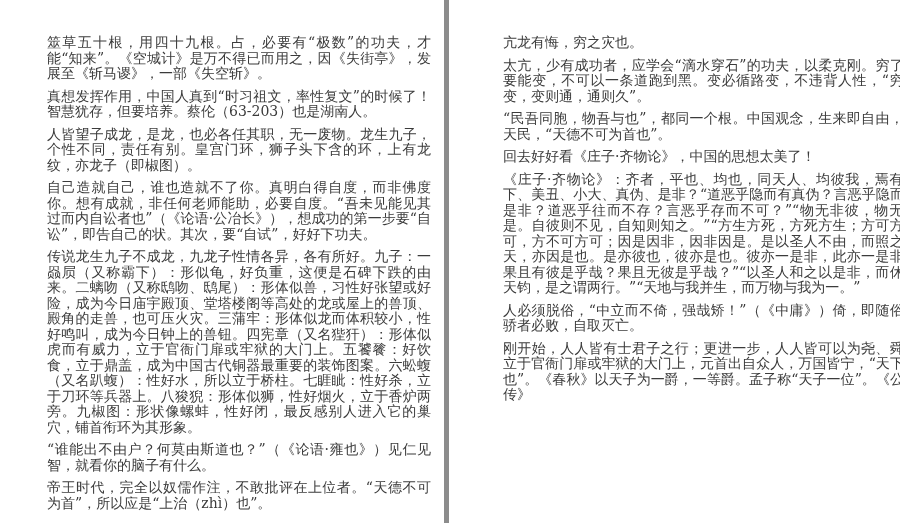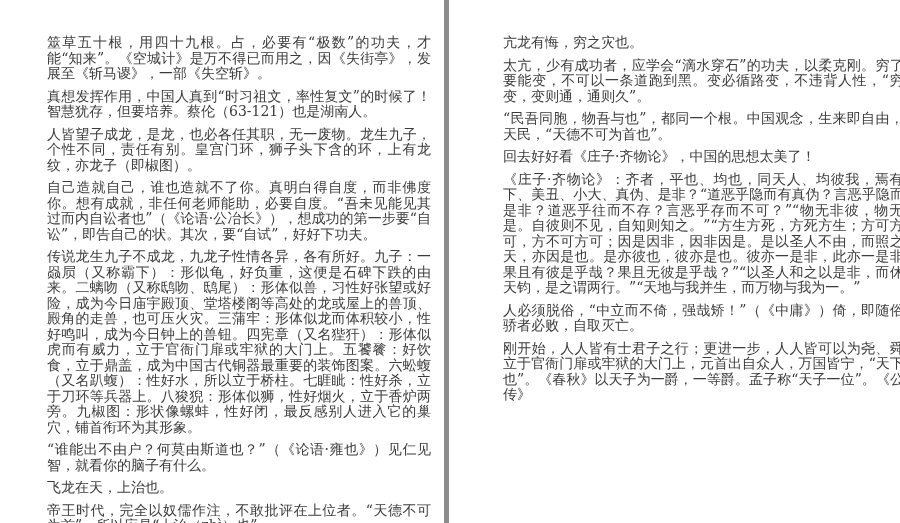--- a/index.html
+++ b/index.html
@@ -50,26 +50,25 @@
     word-break: break-all;
   }
 </style>
 </head>
 <body>
 
 <div class="spread">
 
   <div class="page page-left">
     <p>筮草五十根，用四十九根。占，必要有“极数”的功夫，才能“知来”。《空城计》是万不得已而用之，因《失街亭》，发展至《斩马谡》，一部《失空斩》。</p>
-    <p>真想发挥作用，中国人真到“时习祖文，率性复文”的时候了！智慧犹存，但要培养。蔡伦（63-121）也是湖南人。</p>
+    <p>真想发挥作用，中国人真到“时习祖文，率性复文”的时候了！智慧犹存，但要培养。蔡伦（63-203）也是湖南人。</p>
     <p>人皆望子成龙，是龙，也必各任其职，无一废物。龙生九子，个性不同，责任有别。皇宫门环，狮子头下含的环，上有龙纹，亦龙子（即椒图）。</p>
     <p>自己造就自己，谁也造就不了你。真明白得自度，而非佛度你。想有成就，非任何老师能助，必要自度。“吾未见能见其过而内自讼者也”（《论语·公冶长》），想成功的第一步要“自讼”，即告自己的状。其次，要“自试”，好好下功夫。</p>
     <p>传说龙生九子不成龙，九龙子性情各异，各有所好。九子：一赑屃（又称霸下）：形似龟，好负重，这便是石碑下跌的由来。二螭吻（又称鸱吻、鸱尾）：形体似兽，习性好张望或好险，成为今日庙宇殿顶、堂塔楼阁等高处的龙或屋上的兽顶、殿角的走兽，也可压火灾。三蒲牢：形体似龙而体积较小，性好鸣叫，成为今日钟上的兽钮。四宪章（又名狴犴）：形体似虎而有威力，立于官衙门扉或牢狱的大门上。五饕餮：好饮食，立于鼎盖，成为中国古代铜器最重要的装饰图案。六蚣蝮（又名趴蝮）：性好水，所以立于桥柱。七睚眦：性好杀，立于刀环等兵器上。八狻猊：形体似狮，性好烟火，立于香炉两旁。九椒图：形状像螺蚌，性好闭，最反感别人进入它的巢穴，铺首衔环为其形象。</p>
     <p>“谁能出不由户？何莫由斯道也？”（《论语·雍也》）见仁见智，就看你的脑子有什么。</p>
-    <p>飞龙在天，上治也。</p>
     <p>帝王时代，完全以奴儒作注，不敢批评在上位者。“天德不可为首”，所以应是“上治（zhì）也”。</p>
   </div>
 
   <div class="divider"></div>
 
   <div class="page page-right">
     <p>亢龙有悔，穷之灾也。</p>
     <p>太亢，少有成功者，应学会“滴水穿石”的功夫，以柔克刚。穷了，要能变，不可以一条道跑到黑。变必循路变，不违背人性，“穷则变，变则通，通则久”。</p>
     <p>“民吾同胞，物吾与也”，都同一个根。中国观念，生来即自由，是天民，“天德不可为首也”。</p>
     <p>回去好好看《庄子·齐物论》，中国的思想太美了！</p>

